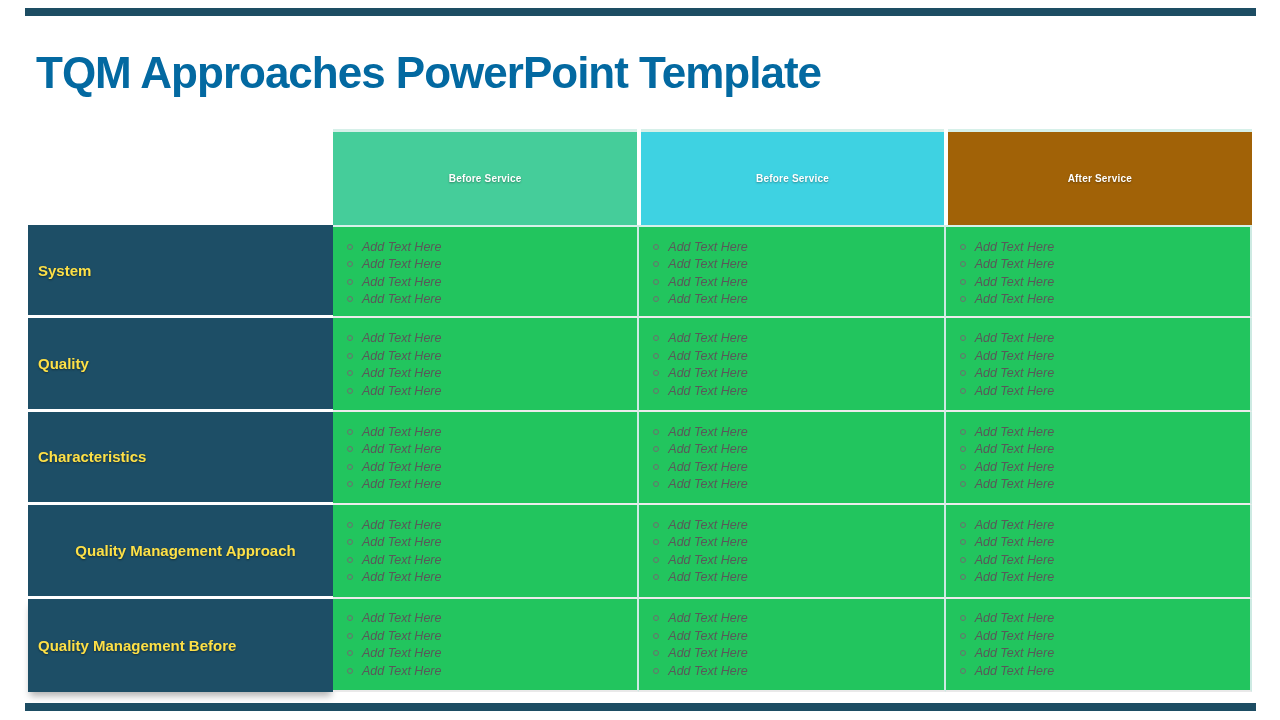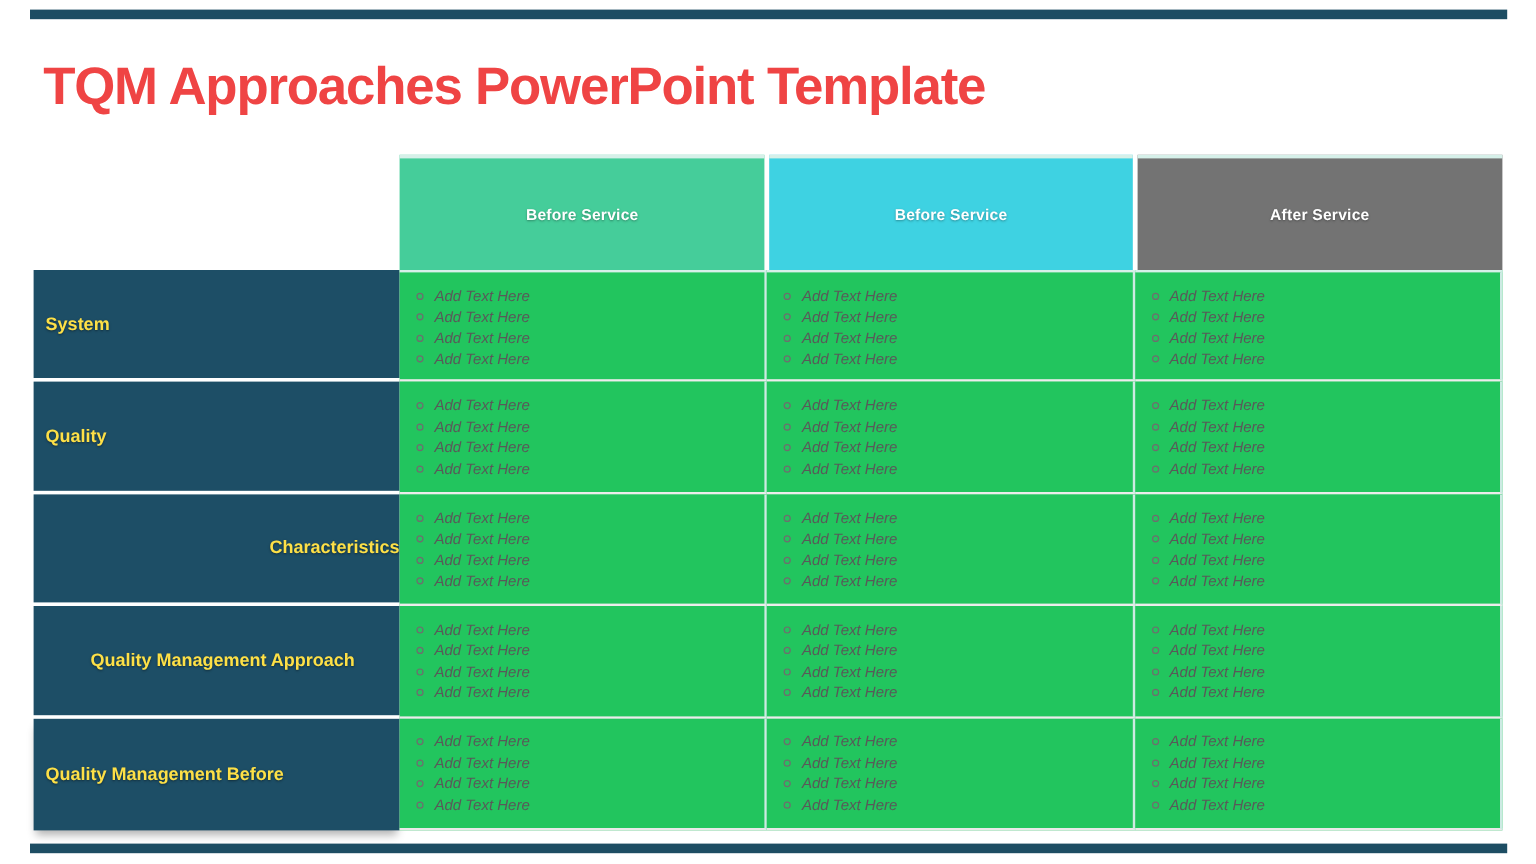--- a/index.html
+++ b/index.html
@@ -8,37 +8,37 @@
     background:#ffffff;
     font-family:"Liberation Sans", sans-serif;
     --accent:#1d4d63; --vdiv:#cdeae3; --hdiv:#ececec;
   }
   .accent-bar { position:absolute; left:25px; width:1231px; height:8px; background:var(--accent); }
   .bar-top { top:8px; }
   .bar-bottom { top:703px; }
 
   .title {
     position:absolute; left:36px; top:50px; margin:0;
-    font-size:44px; font-weight:bold; color:#ef4444;
+    font-size:44px; font-weight:bold; color:#0369a1;
     letter-spacing:-1px; line-height:1.05; white-space:nowrap;
   }
 
   .tbl {
     position:absolute; left:28px; top:129px; width:1224px; height:563px;
     display:grid;
     grid-template-columns:305px 1fr 1fr 1fr;
     grid-template-rows:96px repeat(5, 1fr);
   }
   .corner { background:#ffffff; }
 
   .chead {
     margin:0 2px;
     border-top:3px solid #d6f0e9;
     display:flex; align-items:center; justify-content:center;
-    color:#ffffff; font-weight:bold; font-size:13px;
+    color:#ffffff; font-weight:bold; font-size:10px;
     text-shadow:0 1px 2px rgba(0,0,0,0.35);
     letter-spacing:0.2px;
   }
   .chead.first { margin-left:0; }
   .chead.last { margin-right:0; }
 
   .rhead {
     background:#1d4e66; margin-bottom:3px;
     display:flex; align-items:center;
     padding-left:10px;
@@ -73,21 +73,21 @@
 <h1 class="title">TQM Approaches PowerPoint Template</h1>
 
 <div class="tbl" id="tbl">
     <div class="corner"></div>
     <div class="chead first" style="background: rgb(69, 205, 154);">
       <div class="">Before Service</div>
     </div>
     <div class="chead" style="background: rgb(62, 210, 226);">
       <div class="">Before Service</div>
     </div>
-    <div class="chead last" style="background: #737373;">
+    <div class="chead last" style="background: #a16207;">
       <div class="">After Service</div>
     </div>
     <div class="rhead" style="background: rgb(29, 78, 102);">
       <div class="">System</div>
     </div>
     <div class="cell toprow">
       <div class="item">
         <div class="dot"></div>
         <div class="itxt" style="color: rgb(89, 89, 89);">Add Text Here</div>
       </div>
@@ -190,21 +190,21 @@
       </div>
       <div class="item">
         <div class="dot"></div>
         <div class="itxt" style="color: rgb(89, 89, 89);">Add Text Here</div>
       </div>
       <div class="item">
         <div class="dot"></div>
         <div class="itxt" style="color: rgb(89, 89, 89);">Add Text Here</div>
       </div>
     </div>
-    <div class="rhead" style="background: rgb(29, 78, 102); justify-content: flex-end;">
+    <div class="rhead" style="background: rgb(29, 78, 102);">
       <div class="">Characteristics</div>
     </div>
     <div class="cell">
       <div class="item">
         <div class="dot"></div>
         <div class="itxt" style="color: rgb(89, 89, 89);">Add Text Here</div>
       </div>
       <div class="item">
         <div class="dot"></div>
         <div class="itxt" style="color: rgb(89, 89, 89);">Add Text Here</div>

